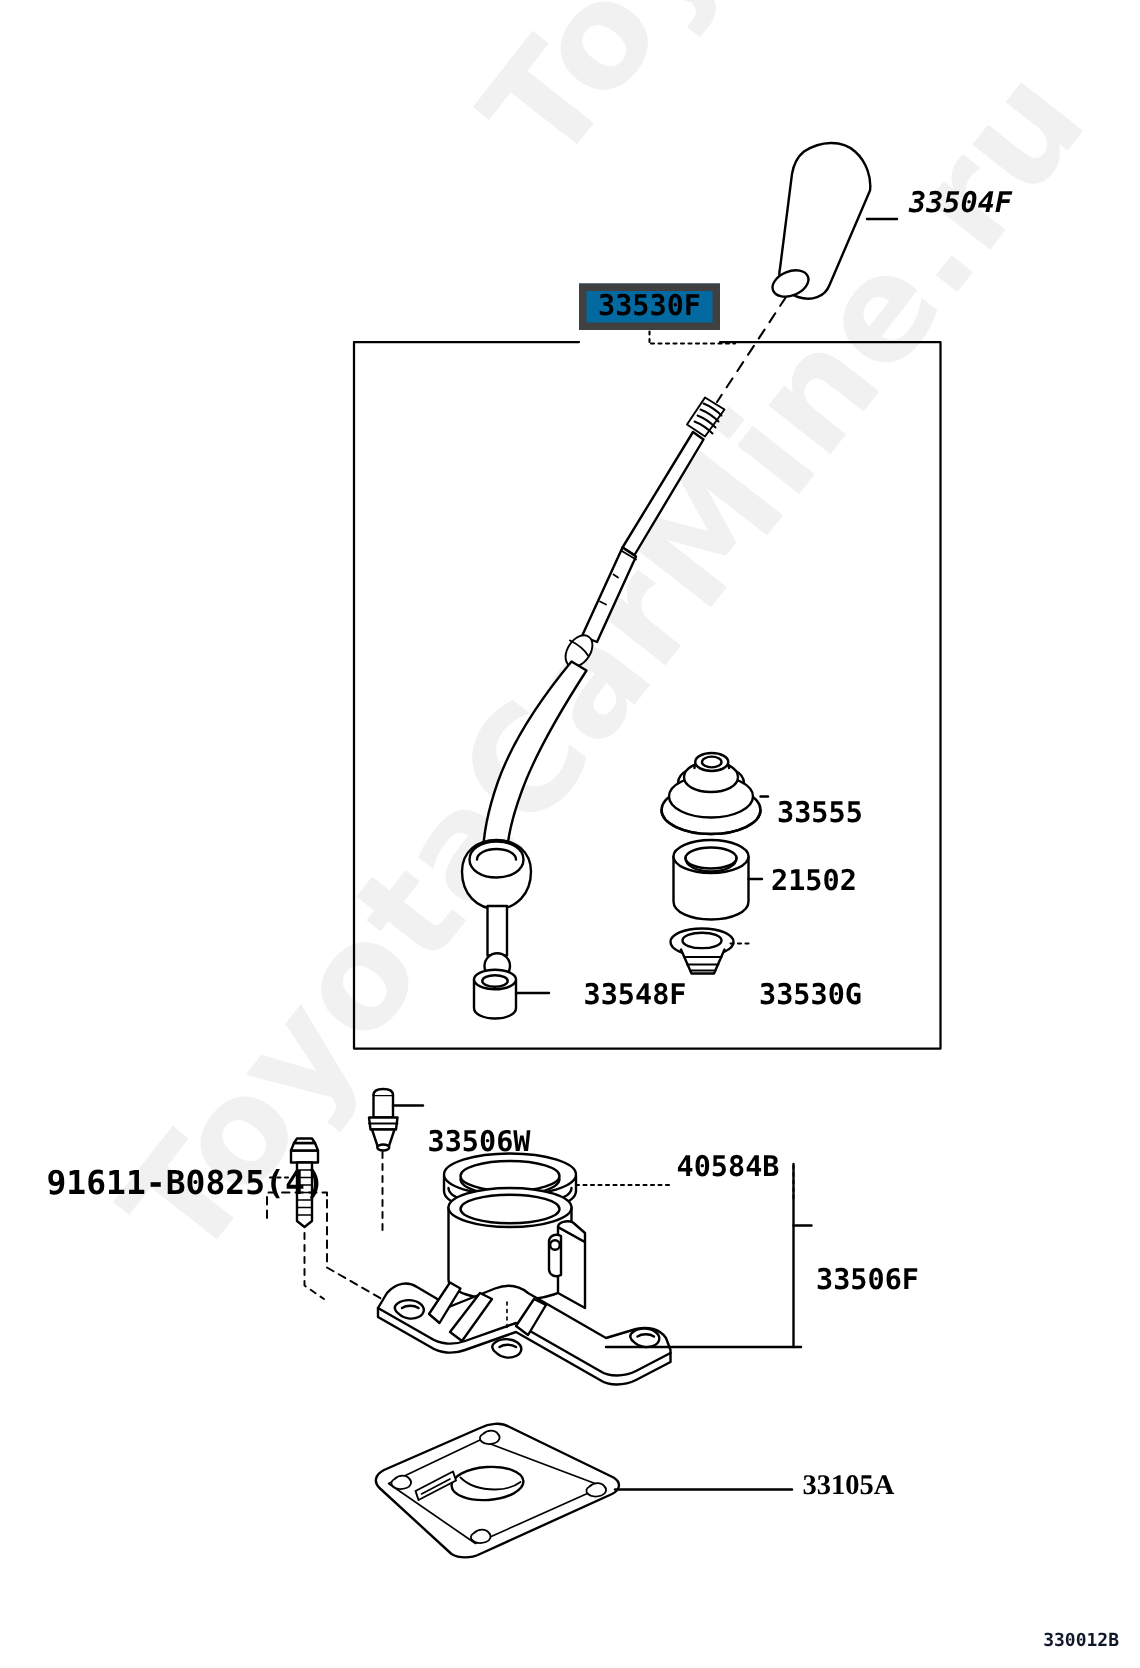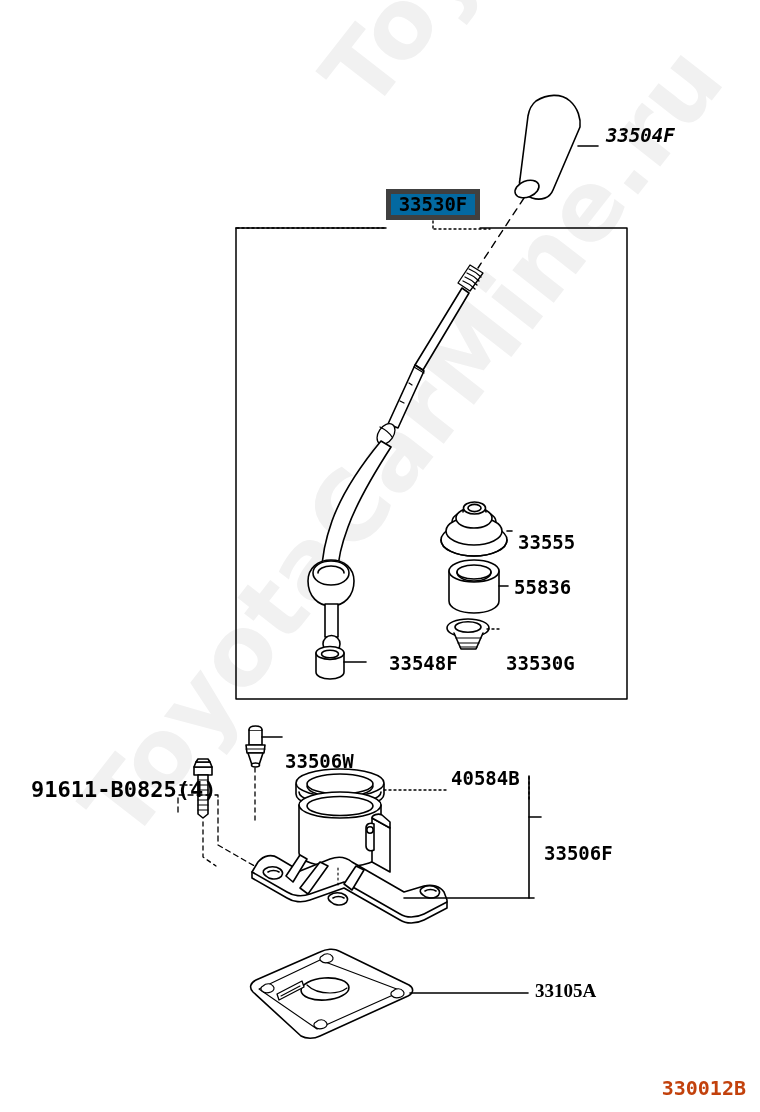--- a/index.html
+++ b/index.html
@@ -95,23 +95,23 @@
     font-size: 19px;
     font-weight: bold;
     color: #000000;
   }
   #diagram-code {
     position: absolute;
     z-index: 4;
     right: 14px;
     bottom: 12px;
     font-family: "DejaVu Sans Mono", monospace;
-    font-size: 20px;
+    font-size: 12px;
     font-weight: bold;
-    color: #c2410c;
+    color: #0f172a;
     letter-spacing: 0px;
   }
 </style>
 </head>
 <body>
 
 <div id="page">
 
   <div id="watermark">
     <div class="wm-text" id="wm-a">ToyotaCarMine.ru</div>
@@ -392,21 +392,21 @@
   </svg>
 
   <div class="lbl" style="left:606px; top:124px;font-style:italic;">33504F</div>
 
   <div id="hl-box">
     <div class="hl-text">33530F</div>
   </div>
 
   <div class="lbl" style="left:518px; top:521px;margin-top:10px;">33555</div>
 
-  <div class="lbl" style="left:514px; top:576px;">55836</div>
+  <div class="lbl" style="left:514px; top:576px;">21502</div>
 
   <div class="lbl" style="left:506px; top:652px;">33530G</div>
 
   <div class="lbl" style="left:369px; top:652px;margin-left:20px;">33548F</div>
 
   <div class="lbl" style="left:285px; top:750px;">33506W</div>
 
   <div class="lbl lbl-sm" style="left:31px; top:777px;">91611-B0825(4)</div>
 
   <div class="lbl" style="left:451px; top:767px;">40584B</div>

